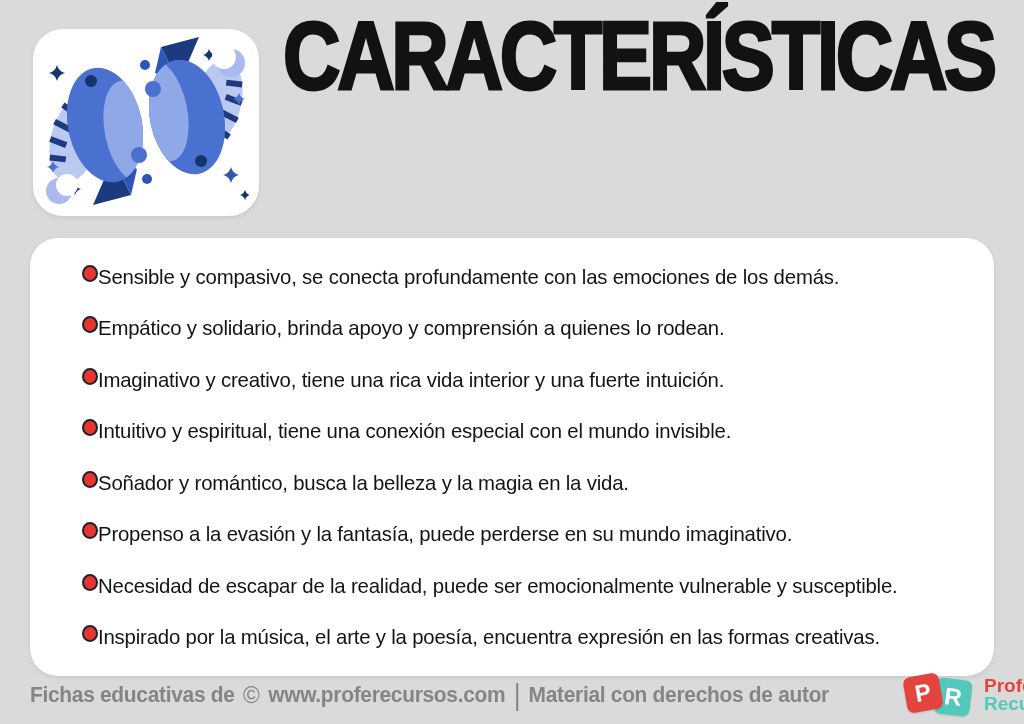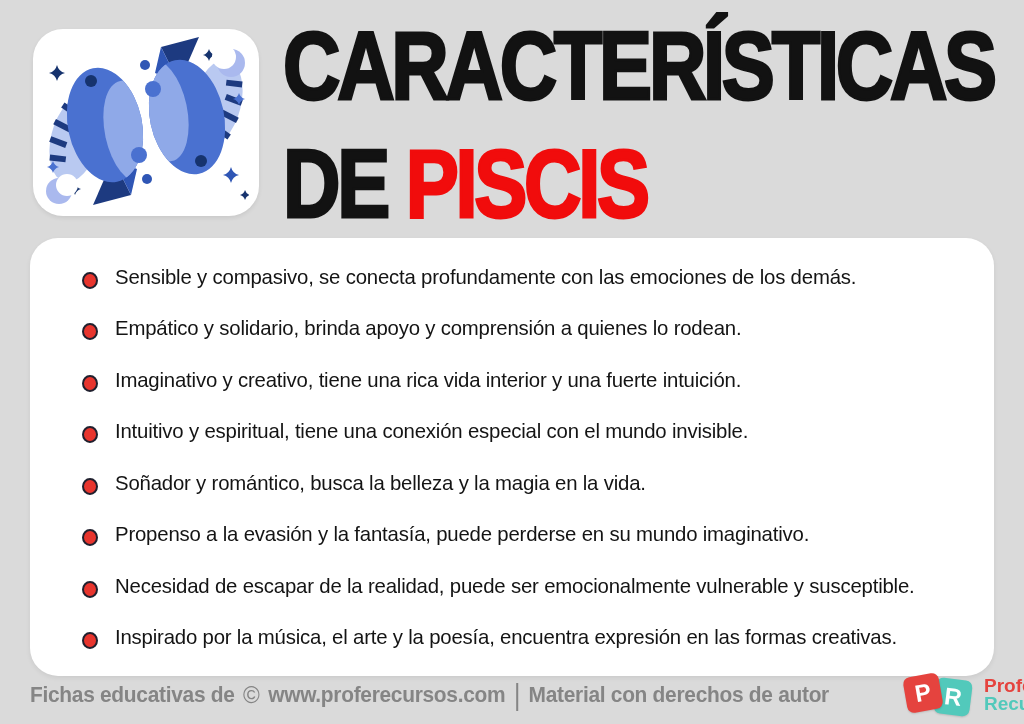--- a/index.html
+++ b/index.html
@@ -14,21 +14,21 @@
 
   
   .zodiac-card {
     position:absolute; left:33px; top:29px;
     width:226px; height:187px;
     background:#ffffff; border-radius:30px;
     box-shadow:0 2px 4px rgba(0,0,0,.08);
     display:flex; align-items:center; justify-content:center;
   }
   .title-block {
-    position:absolute; left:283px; top:16px; width:740px;
+    position:absolute; left:283px; top:6px; width:740px;text-align:right;
   }
   .title-line {
     display:inline-block;
     transform:scaleX(.82); transform-origin:left center;
     font-size:97px; line-height:100px; font-weight:bold;
     letter-spacing:-4px; white-space:nowrap;
     -webkit-text-stroke:3px currentColor;
     color:#121212;
   }
   .title-line2 { margin-top:18px; }
@@ -36,21 +36,21 @@
 
   
   .traits-card {
     position:absolute; left:30px; top:238px;
     width:964px; height:438px;
     background:#ffffff; border-radius:28px;
     box-shadow:0 2px 5px rgba(0,0,0,.07);
     padding:13px 28px 13px 52px;
   }
   .traits-list { list-style:none; height:100%; display:flex; flex-direction:column; justify-content:space-around; }
-  .trait-row { display:flex; align-items:flex-end; gap:17px; }
+  .trait-row { display:flex; align-items:flex-start; }
   .bullet {
     flex:0 0 auto;
     width:16px; height:17px; border-radius:50%;
     background:#e8352e; border:2px solid #20202e;
   }
   .trait-text {
     font-size:21px; color:#141414; letter-spacing:-.2px;
     transform:scaleX(.97); transform-origin:left center;
     white-space:nowrap;
   }
@@ -143,23 +143,20 @@
         <circle cx="16" cy="154" r="13" fill="#aab9ee"></circle>
         <circle cx="24" cy="148" r="11" fill="#ffffff"></circle>
       </g>
     </svg>
   </span>
 </div>
 
 <div class="title-block">
   <div>
     <span class="title-line">CARACTERÍSTICAS</span>
-  </div>
-  <div>
-    <span class="title-line title-line2"><span>DE </span><span class="hl">PISCIS</span></span>
   </div>
 </div>
 
 <div class="traits-card">
   <ul class="traits-list">
     <li class="trait-row">
         <span class="bullet"></span>
         <span class="trait-text">Sensible y compasivo, se conecta profundamente con las emociones de los demás.</span>
       </li>
     <li class="trait-row">

